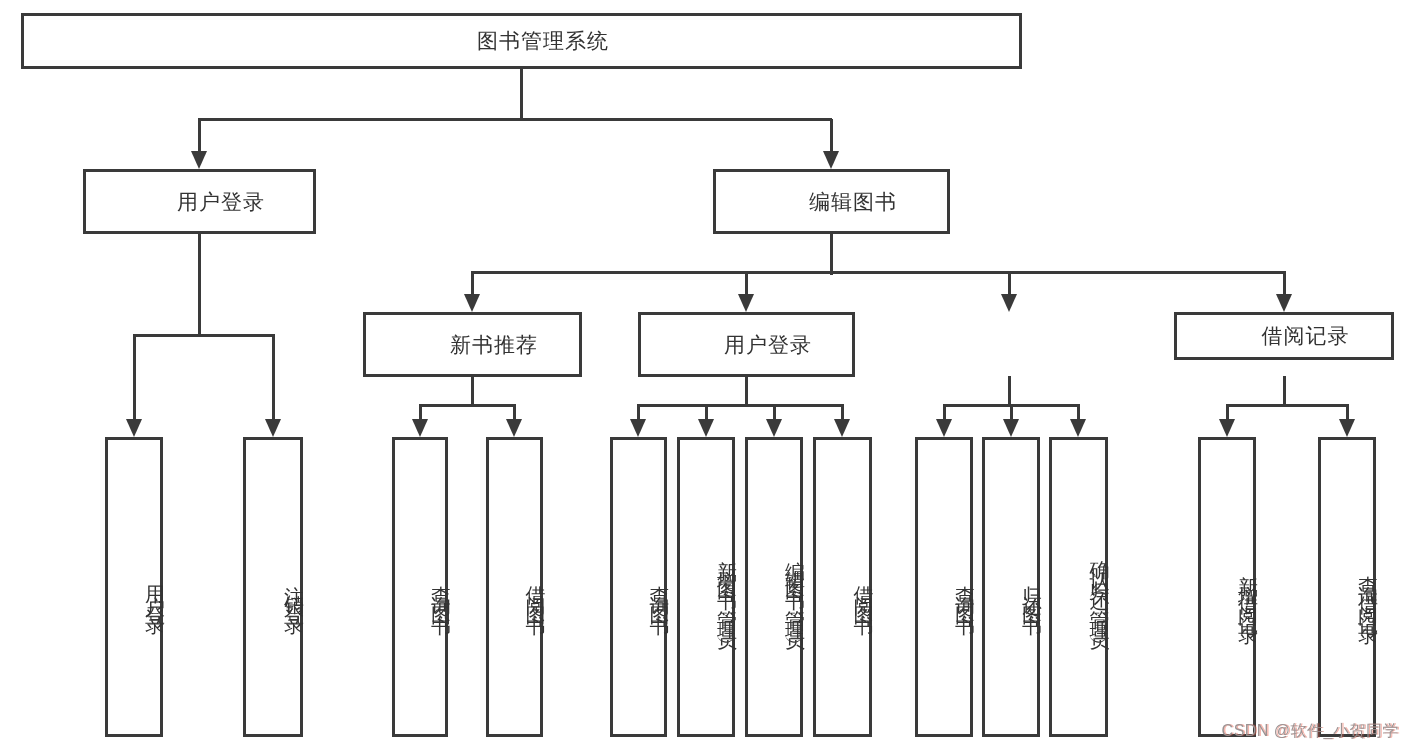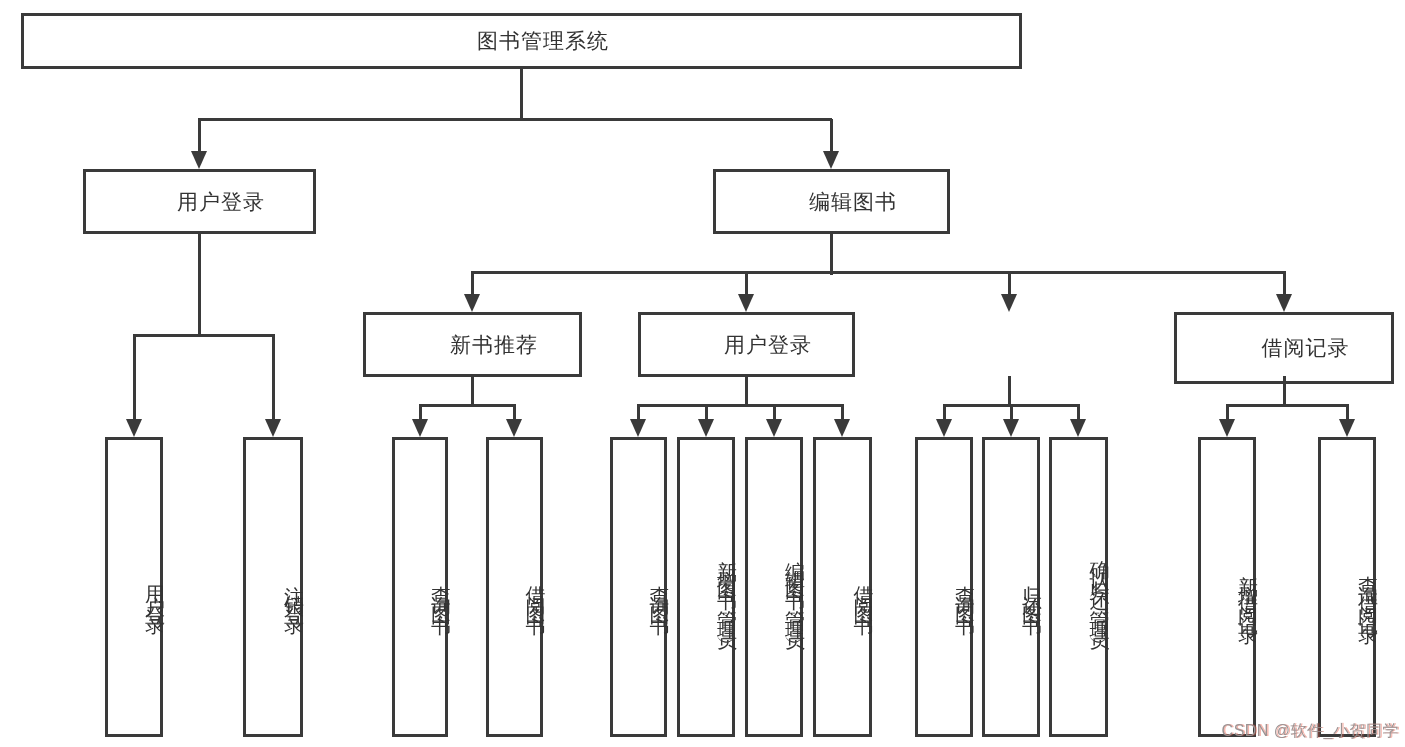--- a/index.html
+++ b/index.html
@@ -46,21 +46,21 @@
   <div class="box" style="left:713px;top:169px;width:237px;height:65px">
     <span>编辑图书</span>
   </div>
 
   <div class="box" style="left:363px;top:312px;width:219px;height:65px">
     <span>新书推荐</span>
   </div>
   <div class="box" style="left:638px;top:312px;width:217px;height:65px">
     <span>用户登录</span>
   </div>
-  <div class="box" style="left:1174px;top:312px;width:220px;height:72px">
+  <div class="box" style="left:1174px;top:312px;width:220px;height:48px">
     <span>借阅记录</span>
   </div>
 
   <div class="box box-v" style="left:105px;top:437px;width:58px;height:300px">
     <span>用户登录</span>
   </div>
   <div class="box box-v" style="left:243px;top:437px;width:60px;height:300px">
     <span>注销登录</span>
   </div>
   <div class="box box-v" style="left:392px;top:437px;width:56px;height:300px">

